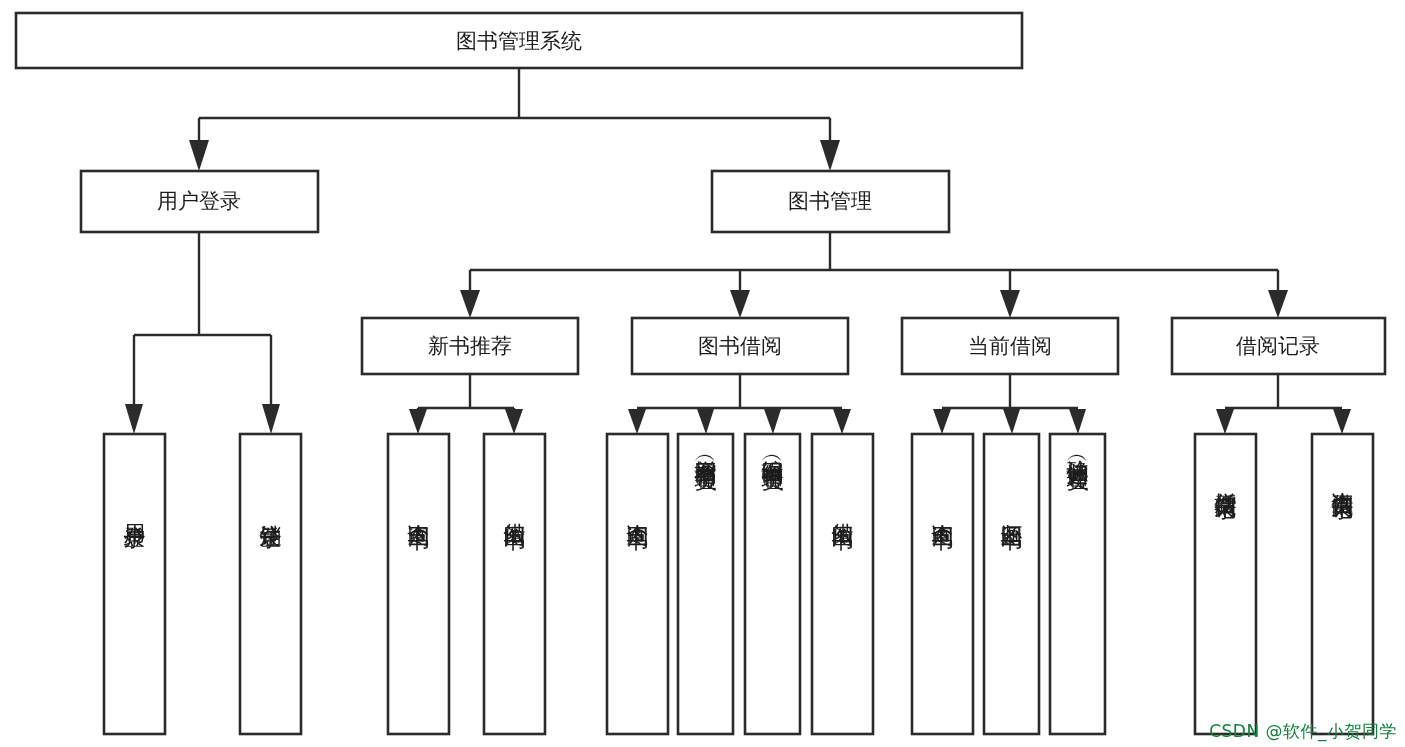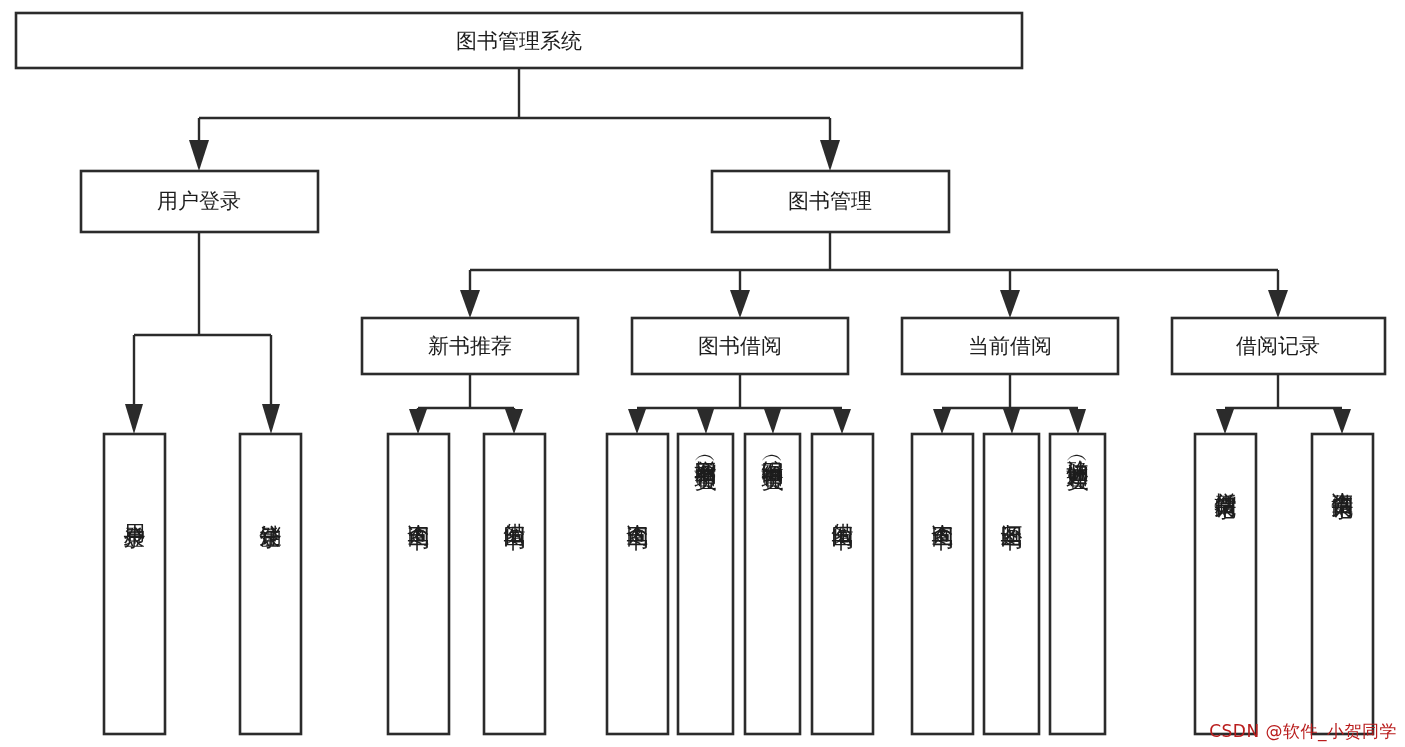--- a/index.html
+++ b/index.html
@@ -71,21 +71,21 @@
     letter-spacing: 1.5px;
     color: #1d1d1d;
     white-space: nowrap;
   }
   #watermark {
     position: absolute;
     right: 8px;
     bottom: 4px;
     font-family: "DejaVu Sans", "Liberation Sans", sans-serif;
     font-size: 17px;
-    color: #b91c1c;
+    color: #15803d;
     letter-spacing: 0.5px;
     white-space: nowrap;
   }
 </style>
 </head>
 <body>
 
 <div id="diagram-root">
 
   <svg class="tree-canvas" viewBox="0 0 1405 747">

